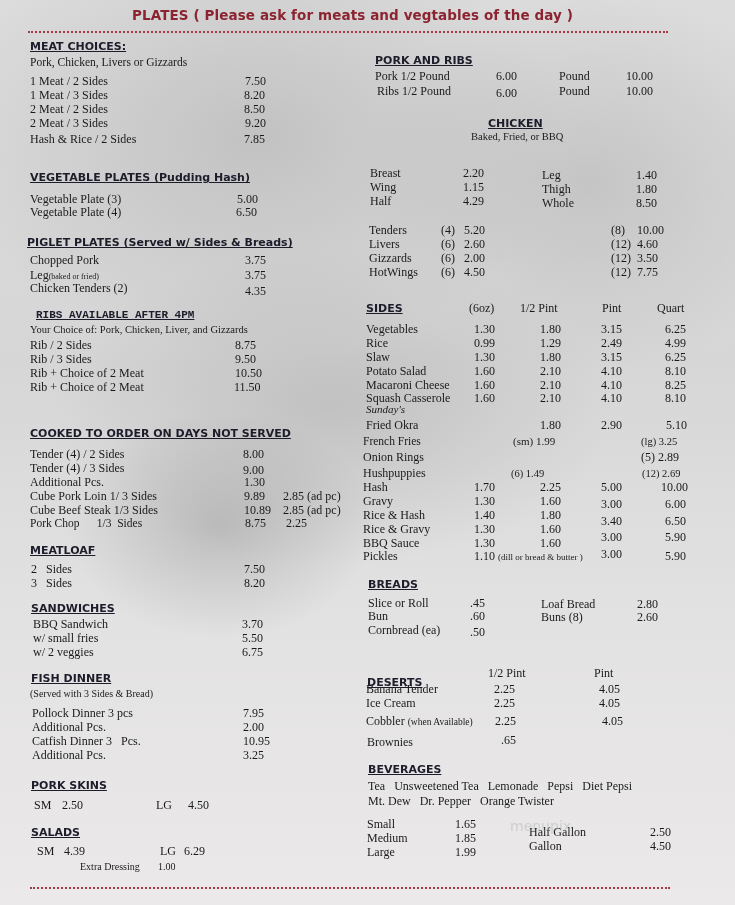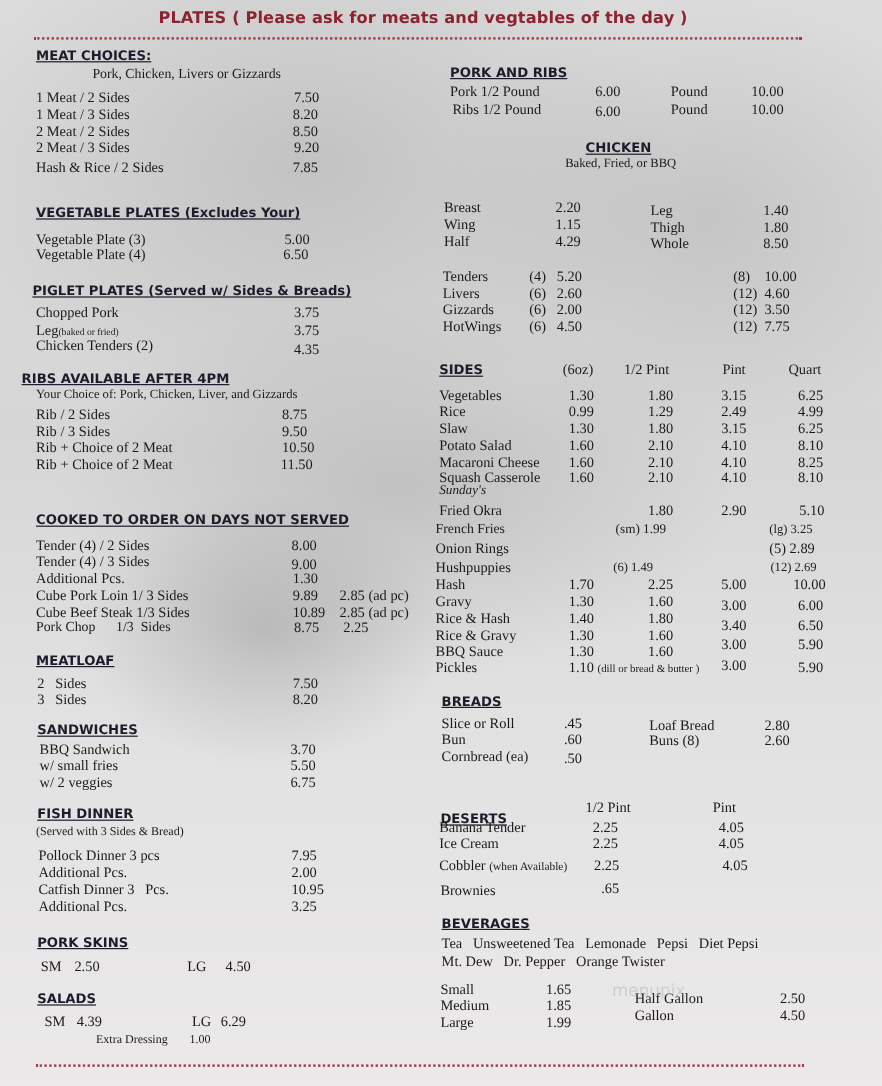--- a/index.html
+++ b/index.html
@@ -39,21 +39,21 @@
   }
 </style>
 </head>
 <body>
 
 <div class="abs title">PLATES ( Please ask for meats and vegtables of the day )</div>
 <div class="abs dots" style="left:28px; top:31px; width:640px;"></div>
 
 <section>
   <div class="abs h" style="left:30px; top:40px;text-align:right;">MEAT CHOICES:</div>
-  <div class="abs t" style="left:30px; top:56px; font-size:11.5px;margin-left:47px;">Pork, Chicken, Livers or Gizzards</div>
+  <div class="abs t" style="left:30px; top:56px; font-size:11.5px;">Pork, Chicken, Livers or Gizzards</div>
   <div class="row" style="left:30px; top:75px;">
       <span>1 Meat / 2 Sides</span>
       <span style="left:215px">7.50</span>
     </div>
   <div class="row" style="left:30px; top:89px;">
       <span>1 Meat / 3 Sides</span>
       <span style="left:214px">8.20</span>
     </div>
   <div class="row" style="left:30px; top:103px;">
       <span>2 Meat / 2 Sides</span>
@@ -63,21 +63,21 @@
       <span>2 Meat / 3 Sides</span>
       <span style="left:215px">9.20</span>
     </div>
   <div class="row" style="left:30px; top:133px;">
       <span>Hash &amp; Rice / 2 Sides</span>
       <span style="left:214px">7.85</span>
     </div>
 </section>
 
 <section>
-  <div class="abs h" style="left:30px; top:171px;">VEGETABLE PLATES (Excludes Your)</div>
+  <div class="abs h" style="left:30px; top:171px;">VEGETABLE PLATES (Pudding Hash)</div>
   <div class="row" style="left:30px; top:193px;">
       <span>Vegetable Plate (3)</span>
       <span style="left:207px">5.00</span>
     </div>
   <div class="row" style="left:30px; top:206px;">
       <span>Vegetable Plate (4)</span>
       <span style="left:206px">6.50</span>
     </div>
 </section>
 
@@ -91,21 +91,21 @@
       <span><span>Leg</span><span class="xs">(baked or fried)</span></span>
       <span style="left:215px">3.75</span>
     </div>
   <div class="row" style="left:30px; top:282px;">
       <span>Chicken Tenders (2)</span>
       <span style="left:215px; top:3px">4.35</span>
     </div>
 </section>
 
 <section>
-  <div class="abs h" style="left:18px; top:309px;">RIBS AVAILABLE AFTER 4PM</div>
+  <div class="abs h" style="left:36px; top:309px;font-family:Liberation Mono, monospace;">RIBS AVAILABLE AFTER 4PM</div>
   <div class="abs s" style="left:30px; top:324px; font-size:10.5px;">Your Choice of: Pork, Chicken, Liver, and Gizzards</div>
   <div class="row" style="left:30px; top:339px;">
       <span>Rib / 2 Sides</span>
       <span style="left:205px">8.75</span>
     </div>
   <div class="row" style="left:30px; top:353px;">
       <span>Rib / 3 Sides</span>
       <span style="left:205px">9.50</span>
     </div>
   <div class="row" style="left:30px; top:367px;">

